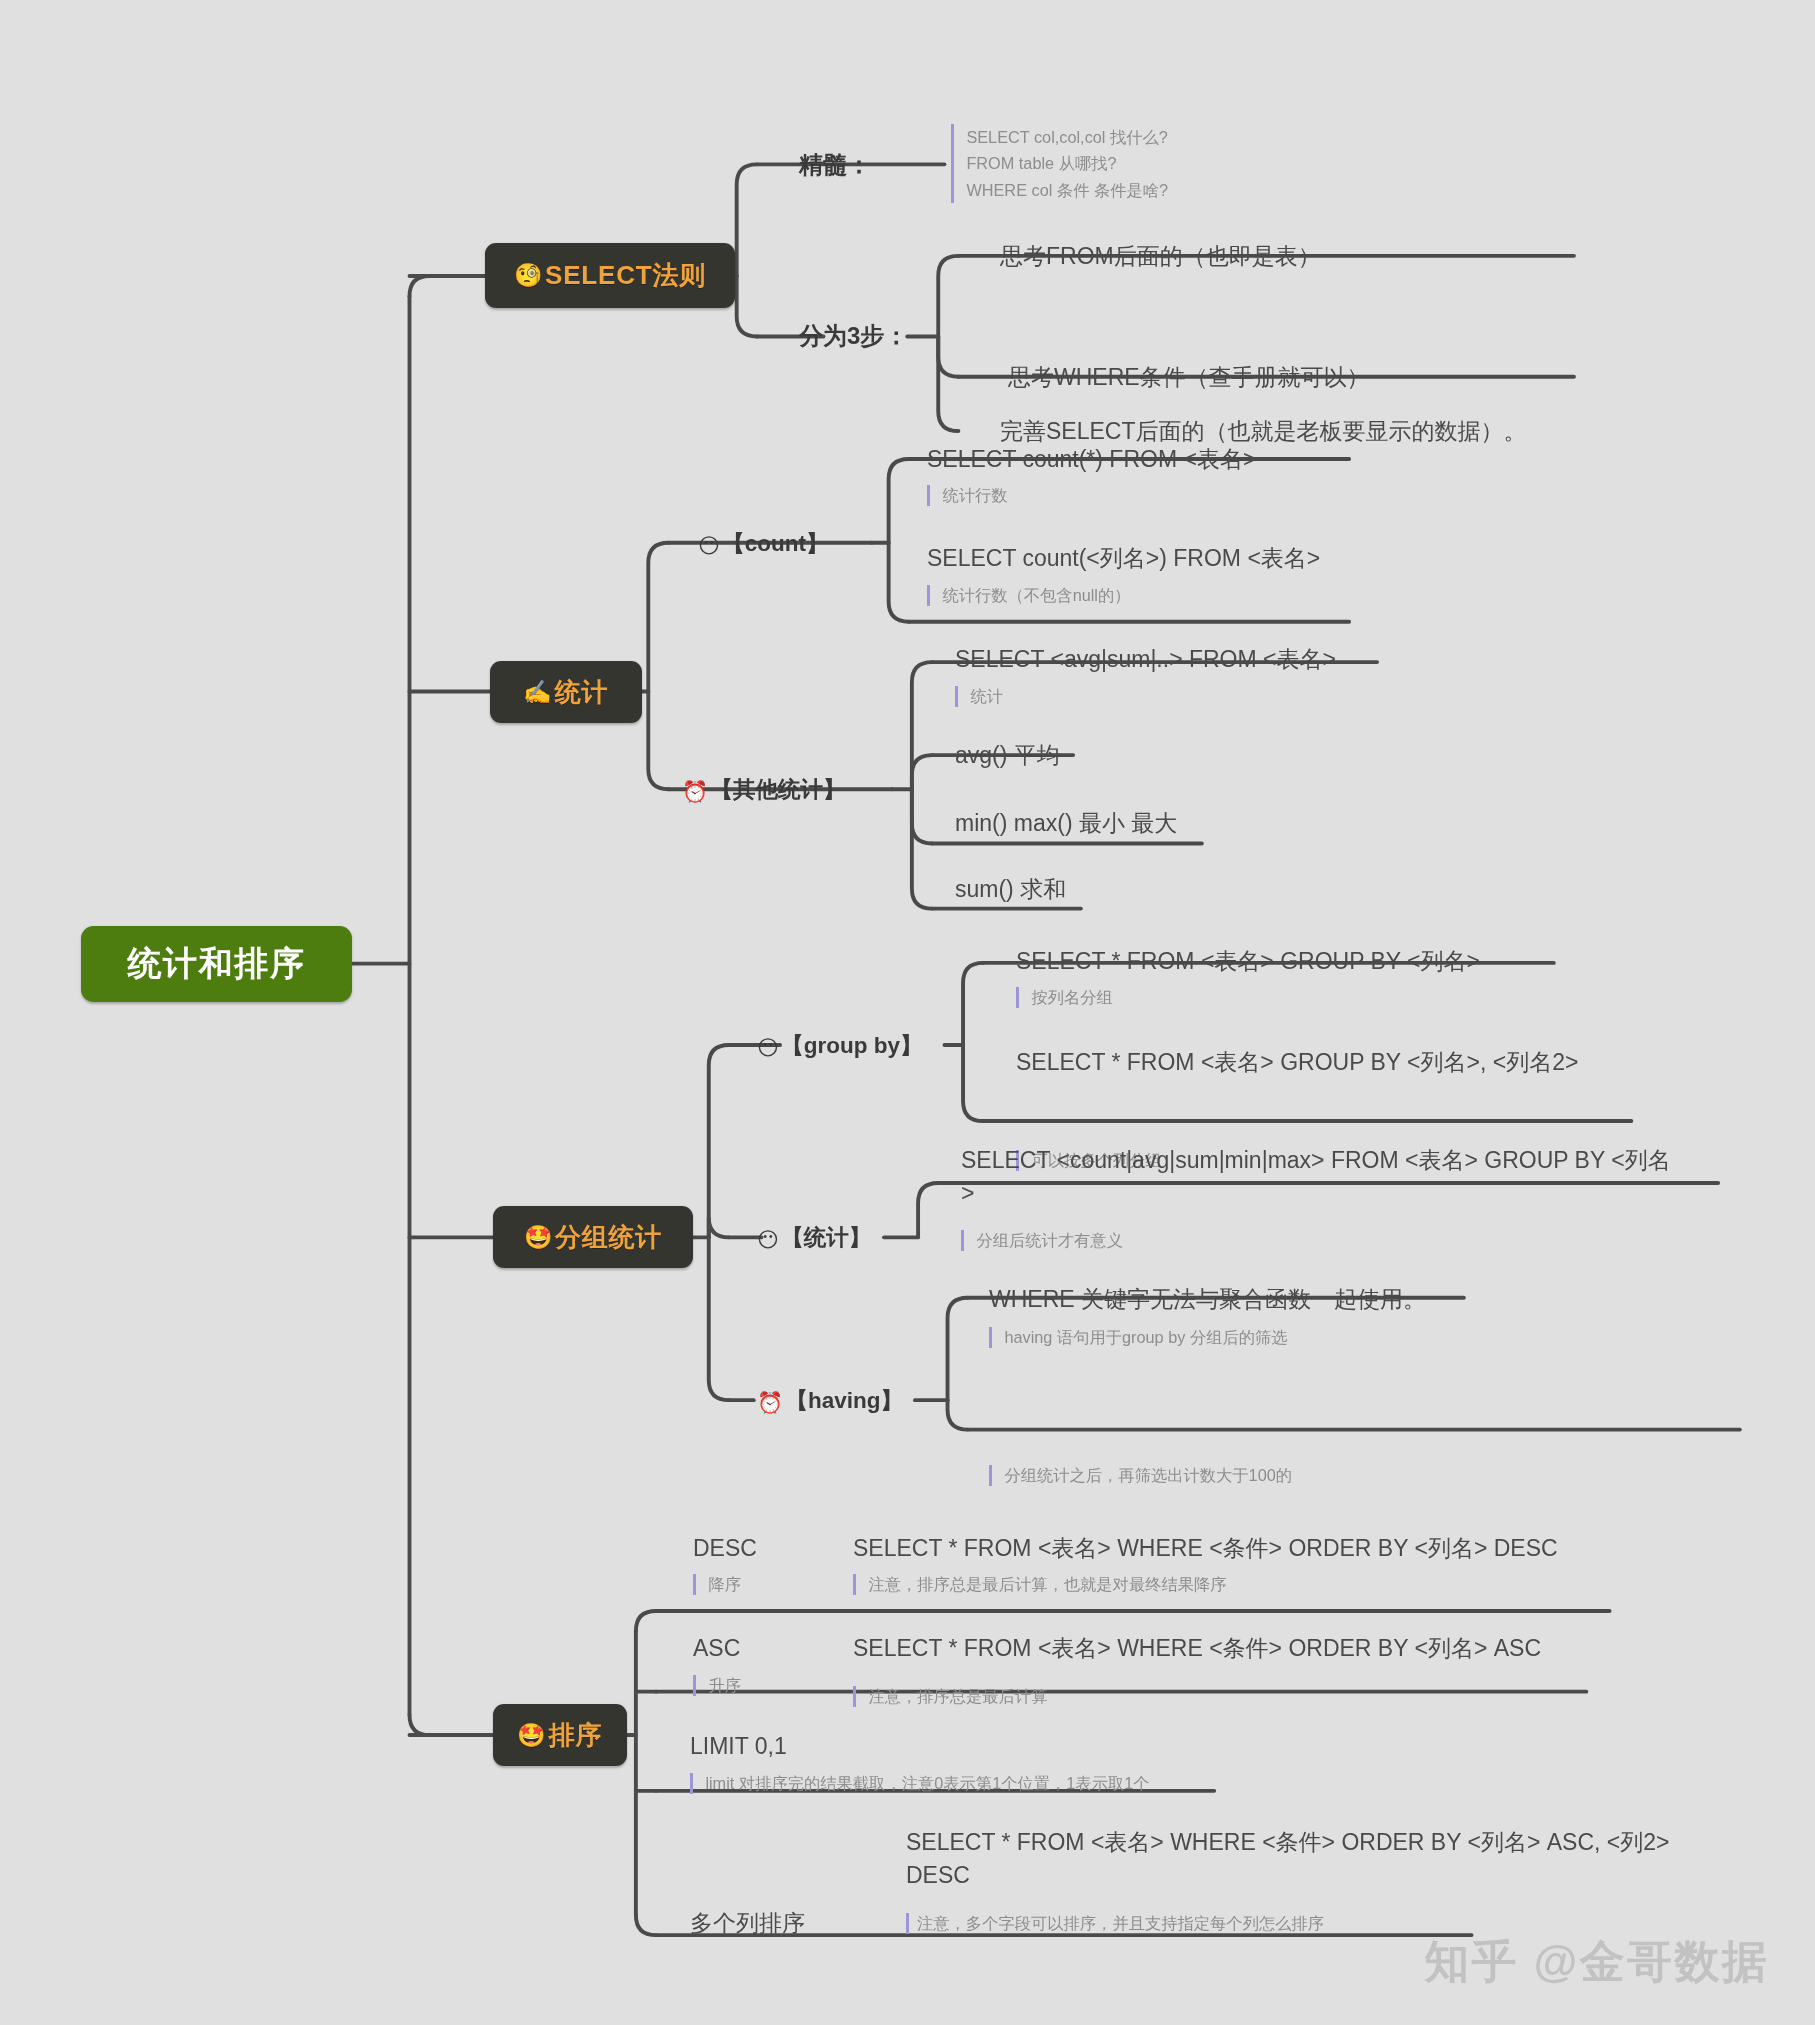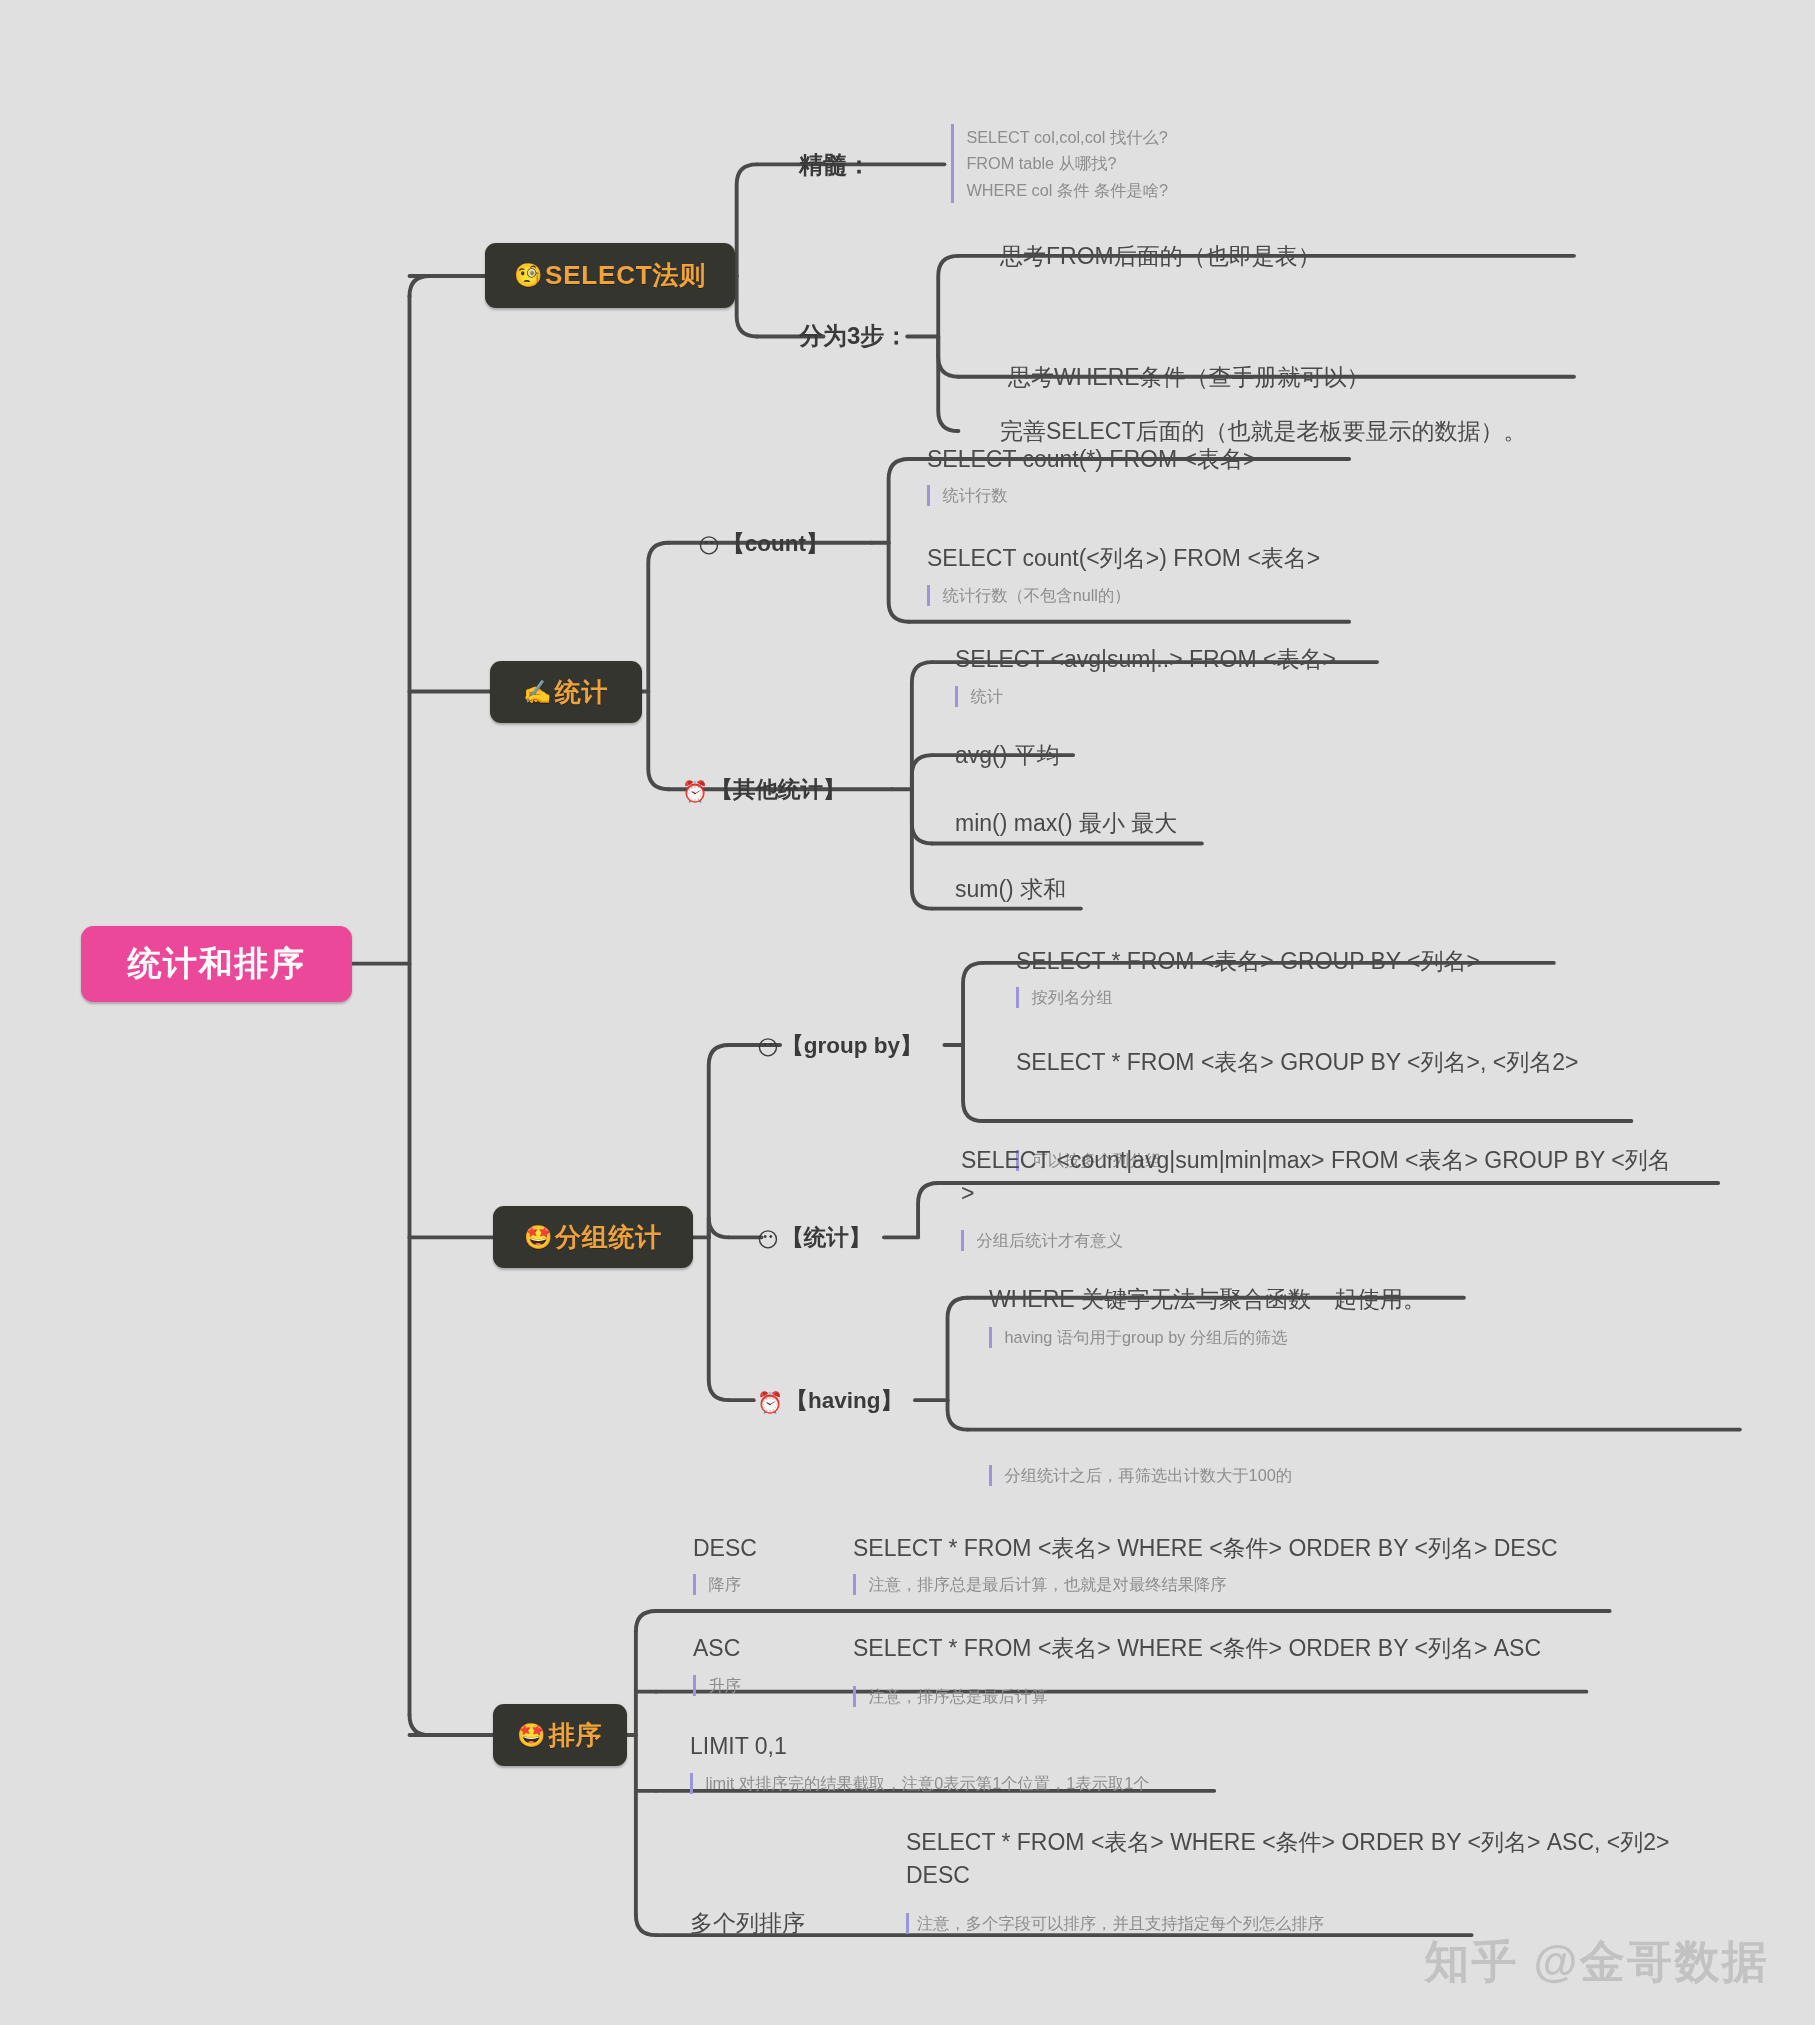--- a/index.html
+++ b/index.html
@@ -9,21 +9,21 @@
     font-family:"Liberation Sans","DejaVu Sans",sans-serif;
     position:relative;
     overflow:hidden;
   }
   #canvas{position:absolute;left:0;top:0;width:1816px;height:2025px;}
   svg.links{position:absolute;left:0;top:0;width:1816px;height:2025px;pointer-events:none;}
 
   
   .root-node{
     position:absolute;
-    background:#ec4899;
+    background:#4d7c0f;
     color:#ffffff;
     border-radius:12.4px;
     font-size:34px;
     font-weight:600;
     letter-spacing:1.6px;
     display:flex;align-items:center;justify-content:center;
     box-shadow:0 1.6px 2.3px rgba(0,0,0,.25);
   }
   .branch-node{
     position:absolute;

